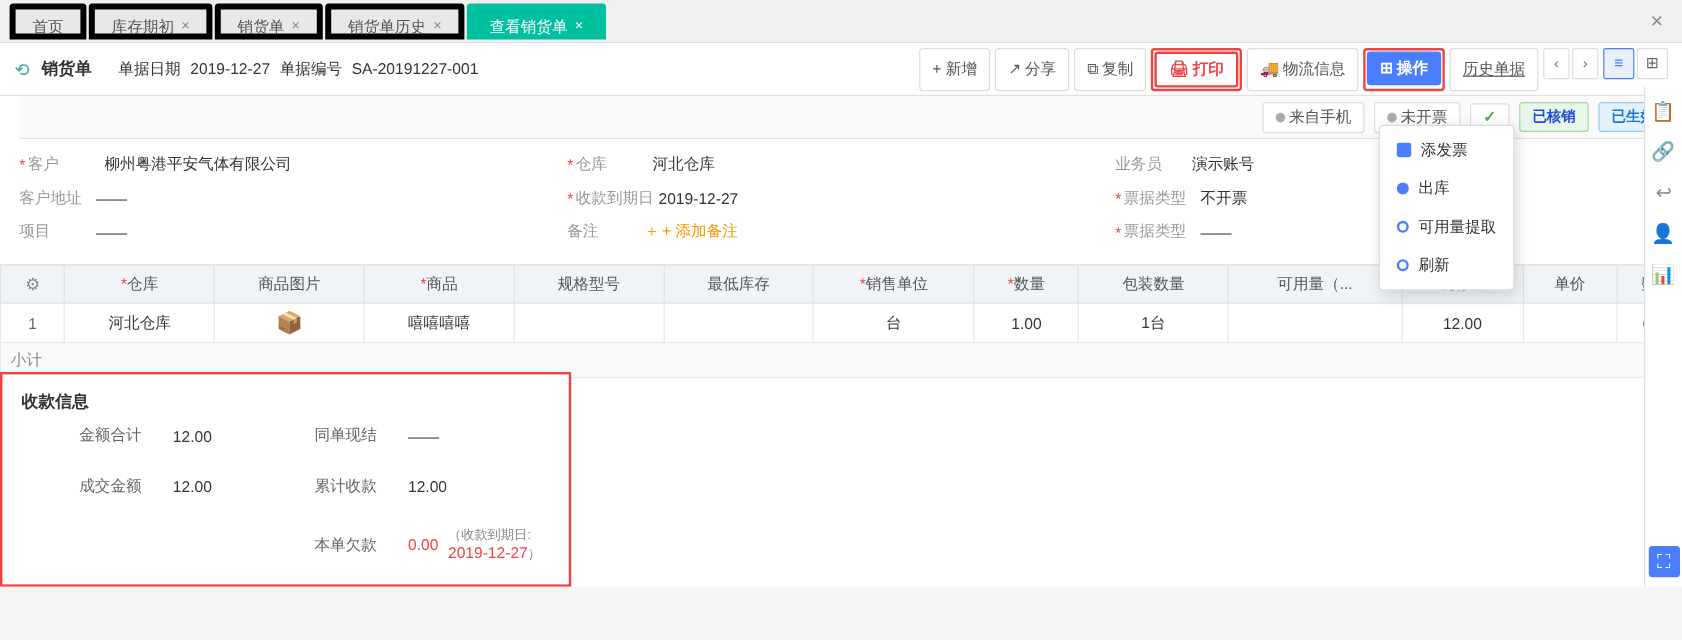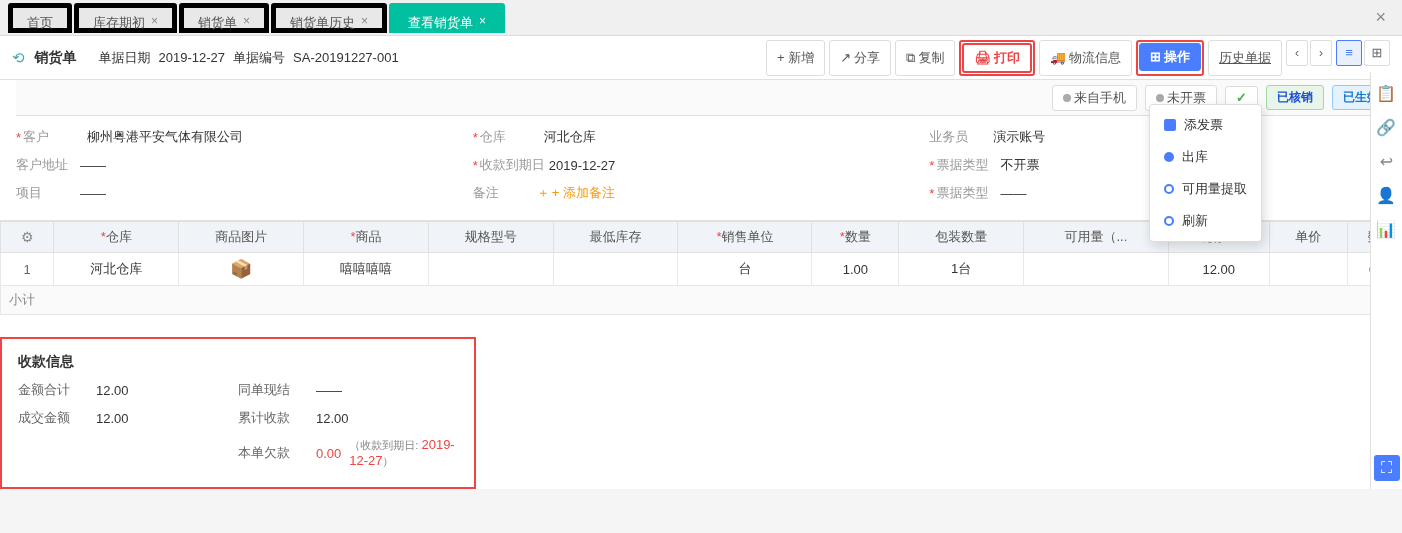--- a/index.html
+++ b/index.html
@@ -320,21 +320,21 @@
         </tr>
         <tr class="row-subtotal">
           <td colspan="13" style="text-align:left; padding-left:8px;">小计</td>
         </tr>
       </tbody>
     </table>
   </div>
 
   <div class="summary-box">
     <div class="summary-title">收款信息</div>
-    <div style="display:grid; grid-template-columns:1fr 1fr; row-gap:6px;">
+    <div style="display:grid; grid-template-columns:1fr 1fr; row-gap:20px;margin-left:48px;">
       <div class="summary-row">
         <span class="summary-key">金额合计</span>
         <span class="summary-val">12.00</span>
       </div>
       <div class="summary-row">
         <span class="summary-key">同单现结</span>
         <span class="summary-val">——</span>
       </div>
       <div class="summary-row">
         <span class="summary-key">成交金额</span>

